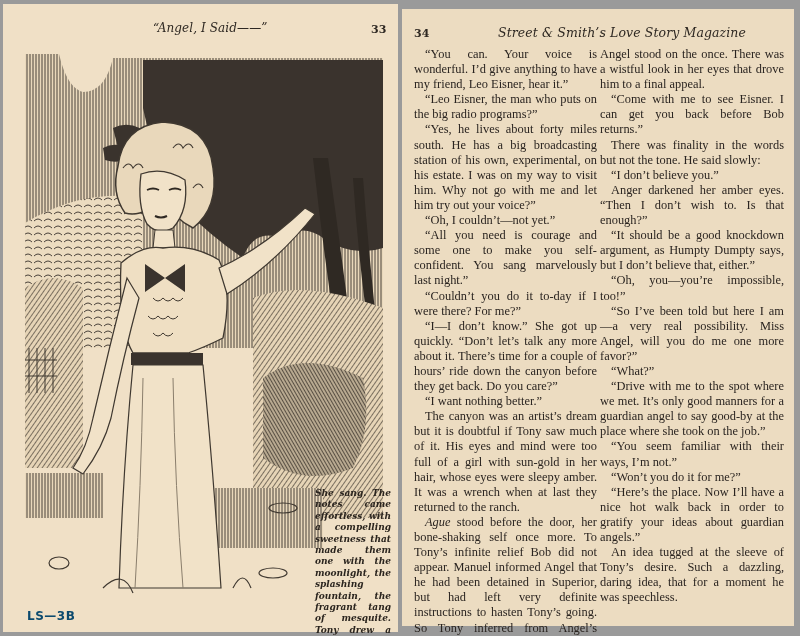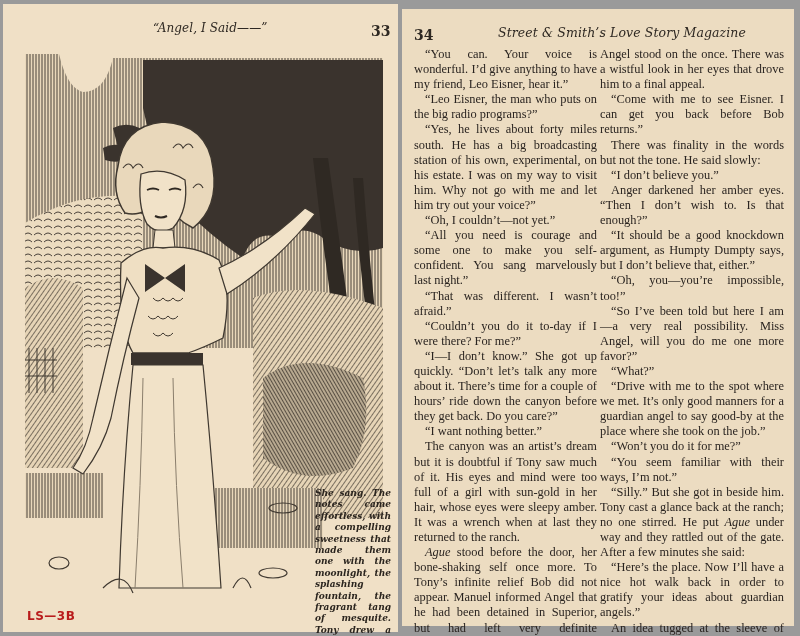--- a/index.html
+++ b/index.html
@@ -1,28 +1,28 @@
 <!DOCTYPE html>
 <html><head>
 <meta charset="utf-8">
 <style>
   html, body { margin:0; padding:0; }
   body { width:800px; height:636px; background:#9a9a9a; position:relative; overflow:hidden; font-family:"DejaVu Serif", serif; }
   .page { position:absolute; background:#efdfc4; color:#2b2520; }
   #left-page { left:3px; top:4px; width:395px; height:628px; background:#f0e0c6; }
   #right-page { left:402px; top:9px; width:392px; height:617px; background:#ecdcc1; }
   .running-title { position:absolute; font-style:italic; font-size:12px; color:#2e2822; font-family:"DejaVu Serif", serif; letter-spacing:0.1px;text-align:right; }
-  .page-num { position:absolute; font-weight:bold; font-size:14px; color:#2e2822; font-family:"DejaVu Serif", serif; }
+  .page-num { position:absolute; font-weight:bold; font-size:11px; color:#2e2822; font-family:"DejaVu Serif", serif; }
   #left-title { left:150px; top:17px; }
   #left-num { left:368px; top:19px; }
   #right-num { left:12px; top:18px; }
   #right-title { left:96px; top:16px; font-size:12.5px;font-style:italic; }
   .illustration { position:absolute; left:20px; top:44px; width:362px; height:555px; }
   .caption { position:absolute; left:312px; top:484px; width:76px; font-style:italic; font-weight:bold; font-size:9px; line-height:11.4px; text-align:justify; color:#2a241e; font-family:"DejaVu Serif", serif; }
-  .footer-code { position:absolute; left:24px; top:605px; font-family:"DejaVu Sans", sans-serif; font-weight:bold; font-size:12px; color:#b91c1c; letter-spacing:0.5px; }
+  .footer-code { position:absolute; left:24px; top:605px; font-family:"DejaVu Sans", sans-serif; font-weight:bold; font-size:12px; color:#0c4a6e; letter-spacing:0.5px; }
   .column { position:absolute; top:38px; width:183px; font-family:"Liberation Serif", serif; font-size:12.4px; line-height:15.1px; text-align:justify; color:#2a2420; }
   #col-1 { left:12px; }
   #col-2 { left:198px; width:184px; }
   .column p { margin:0; text-indent:11px; }
   .column p.cont { text-indent:0; }
   .column em { font-style:italic; }
 </style>
 </head>
 <body>
 
@@ -117,40 +117,38 @@
 <div id="right-page" class="page">
   <div id="right-num" class="page-num">34</div>
   <div id="right-title" class="running-title">Street &amp; Smith’s Love Story Magazine</div>
 
   <div id="col-1" class="column">
     <p>“You can. Your voice is wonderful. I’d give anything to have my friend, Leo Eisner, hear it.”</p>
     <p>“Leo Eisner, the man who puts on the big radio programs?”</p>
     <p>“Yes, he lives about forty miles south. He has a big broadcasting station of his own, experimental, on his estate. I was on my way to visit him. Why not go with me and let him try out your voice?”</p>
     <p>“Oh, I couldn’t—not yet.”</p>
     <p>“All you need is courage and some one to make you self-confident. You sang marvelously last night.”</p>
-    <p>“That was different. I wasn’t afraid.”</p>
     <p>“Couldn’t you do it to-day if I were there? For me?”</p>
     <p>“I—I don’t know.” She got up quickly. “Don’t let’s talk any more about it. There’s time for a couple of hours’ ride down the canyon before they get back. Do you care?”</p>
     <p>“I want nothing better.”</p>
     <p>The canyon was an artist’s dream but it is doubtful if Tony saw much of it. His eyes and mind were too full of a girl with sun-gold in her hair, whose eyes were sleepy amber. It was a wrench when at last they returned to the ranch.</p>
     <p><em>Ague</em><span> stood before the door, her bone-shaking self once more. To Tony’s infinite relief Bob did not appear. Manuel informed Angel that he had been detained in Superior, but had left very definite instructions to hasten Tony’s going. So Tony inferred from Angel’s halting interpretation.</span></p>
 
   </div>
 
   <div id="col-2" class="column">
     <p class="cont">Angel stood on the once. There was a wistful look in her eyes that drove him to a final appeal.</p>
     <p>“Come with me to see Eisner. I can get you back before Bob returns.”</p>
     <p>There was finality in the words but not the tone. He said slowly:</p>
     <p>“I don’t believe you.”</p>
     <p>Anger darkened her amber eyes. “Then I don’t wish to. Is that enough?”</p>
     <p>“It should be a good knockdown argument, as Humpty Dumpty says, but I don’t believe that, either.”</p>
     <p>“Oh, you—you’re impossible, too!”</p>
     <p>“So I’ve been told but here I am —a very real possibility. Miss Angel, will you do me one more favor?”</p>
     <p>“What?”</p>
     <p>“Drive with me to the spot where we met. It’s only good manners for a guardian angel to say good-by at the place where she took on the job.”</p>
+    <p>“You seem familiar with their ways, I’m not.”</p>
     <p>“Won’t you do it for me?”</p>
-    <p>“You seem familiar with their ways, I’m not.”</p>
-    <p><span>“Silly.” But she got in beside him. Tony cast a glance back at the ranch; no one stirred. He put </span><em>Ague</em><span> under way and they rattled out of the gate. After a few minutes she said:</span></p>
     <p>“Here’s the place. Now I’ll have a nice hot walk back in order to gratify your ideas about guardian angels.”</p>
     <p>An idea tugged at the sleeve of Tony’s desire. Such a dazzling, daring idea, that for a moment he was speechless.</p>
 
   </div>
 </div>
 
 </body></html>

